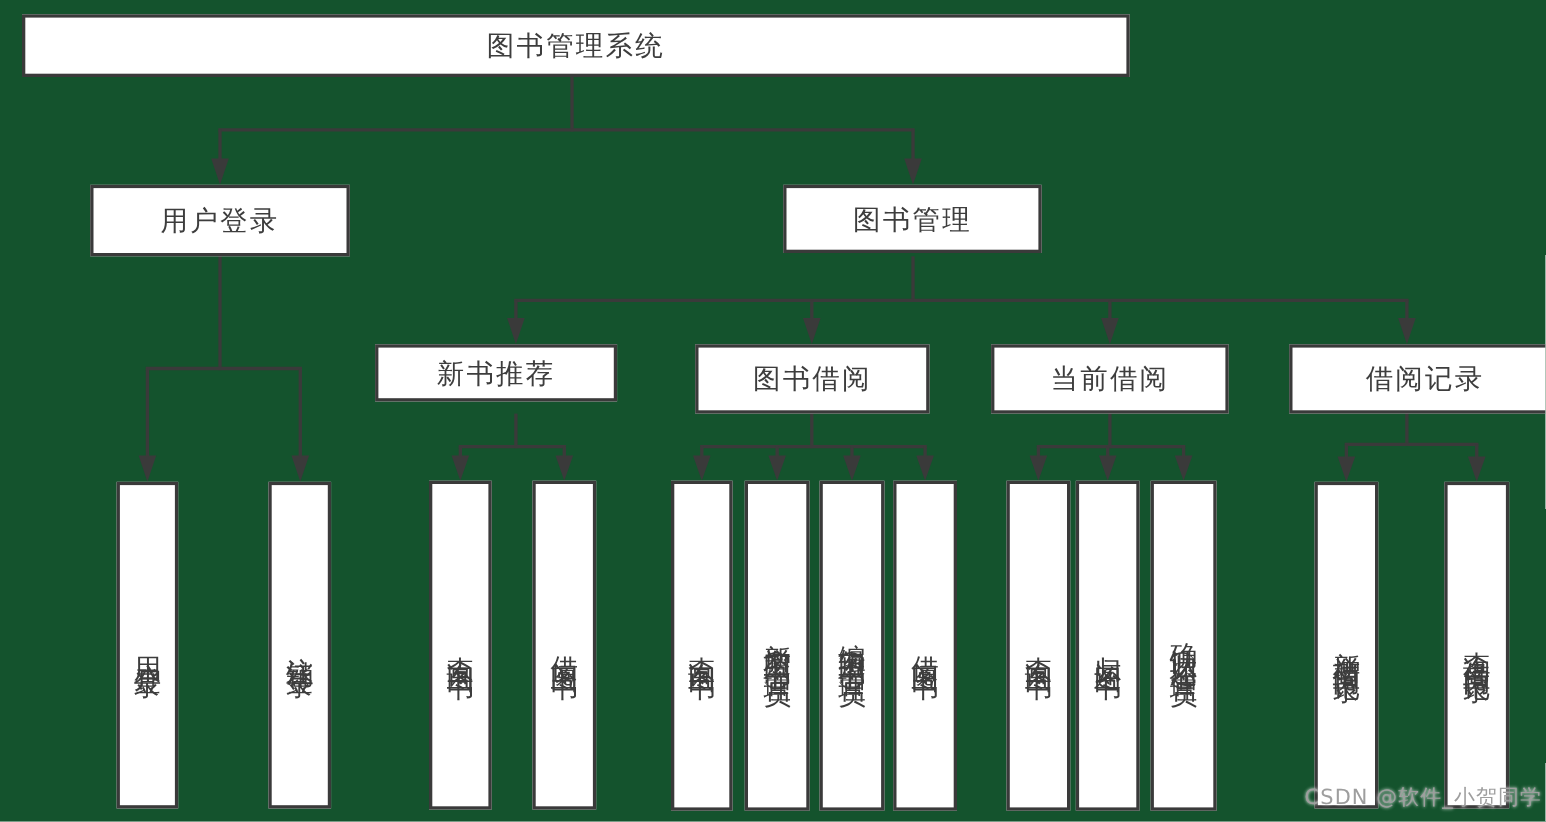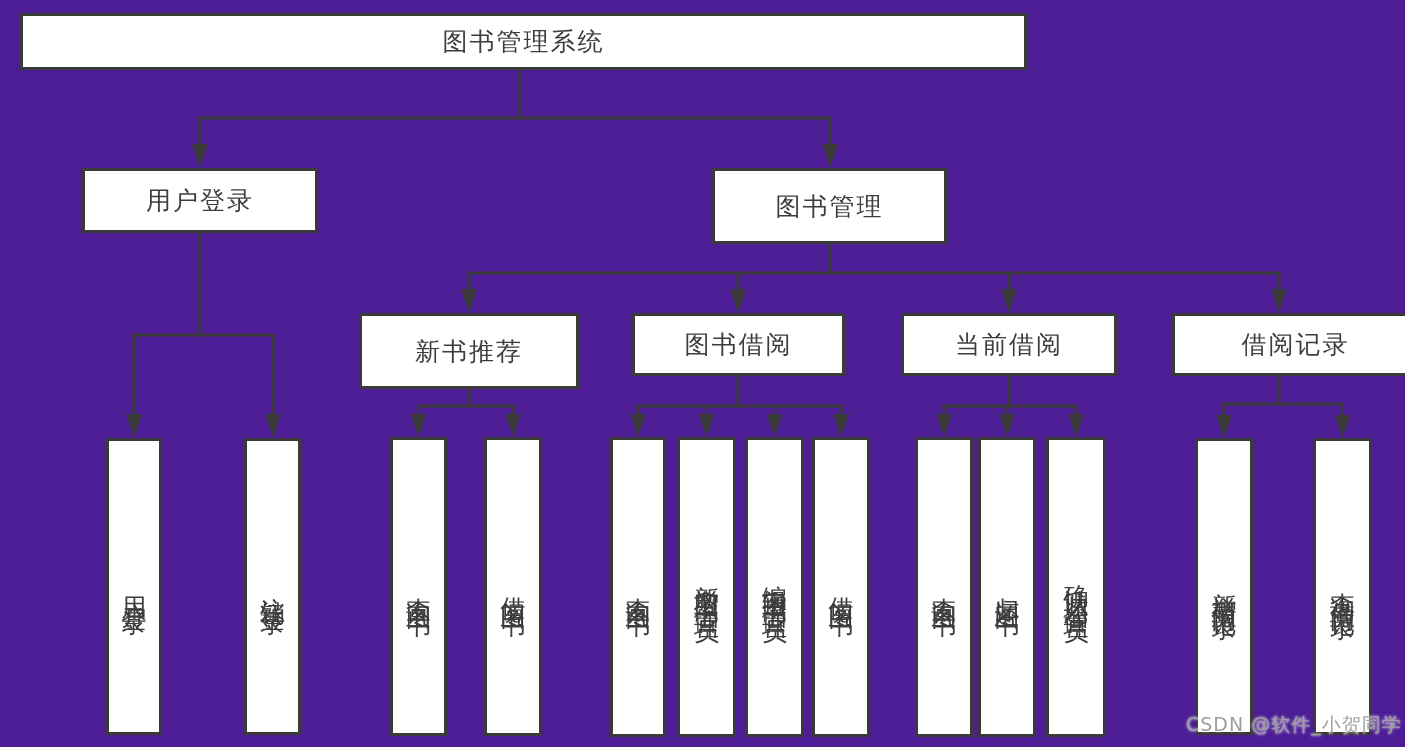--- a/index.html
+++ b/index.html
@@ -1,17 +1,17 @@
 <!DOCTYPE html>
 <html><head>
 <meta charset="utf-8">
 <style>
   html,body{margin:0;padding:0;background:#ffffff;}
   .stage{
-    position:relative;width:1405px;height:747px;background:#4c1d95;
+    position:relative;width:1405px;height:747px;background:#14532d;
     font-family:"DejaVu Sans","Liberation Sans",sans-serif;overflow:hidden;
   }
   .wires{position:absolute;left:0;top:0;width:1405px;height:747px;}
   .wires line{stroke:#3a3a3a;stroke-width:3;}
   .wires polygon{fill:#3a3a3a;stroke:none;}
   .box{
     position:absolute;box-sizing:border-box;background:#ffffff;
     border:3px solid #3a3a3a;display:flex;align-items:center;justify-content:center;
     color:#3d3d3d;
   }
@@ -101,25 +101,25 @@
     </g>
   </svg>
 
   <div class="box" style="left:20px;top:13px;width:1007px;height:57px">
     <span class="hlabel">图书管理系统</span>
   </div>
 
   <div class="box" style="left:82px;top:168px;width:236px;height:65px">
     <span class="hlabel">用户登录</span>
   </div>
-  <div class="box" style="left:712px;top:168px;width:235px;height:76px">
+  <div class="box" style="left:712px;top:168px;width:235px;height:62px">
     <span class="hlabel">图书管理</span>
   </div>
 
-  <div class="box" style="left:359px;top:313px;width:220px;height:76px">
+  <div class="box" style="left:341px;top:313px;width:220px;height:52px">
     <span class="hlabel">新书推荐</span>
   </div>
   <div class="box" style="left:901px;top:313px;width:216px;height:63px">
     <span class="hlabel">当前借阅</span>
   </div>
   <div class="box" style="left:632px;top:313px;width:213px;height:63px">
     <span class="hlabel">图书借阅</span>
   </div>
   <div class="box" style="left:1172px;top:313px;width:247px;height:63px">
     <span class="hlabel">借阅记录</span>

